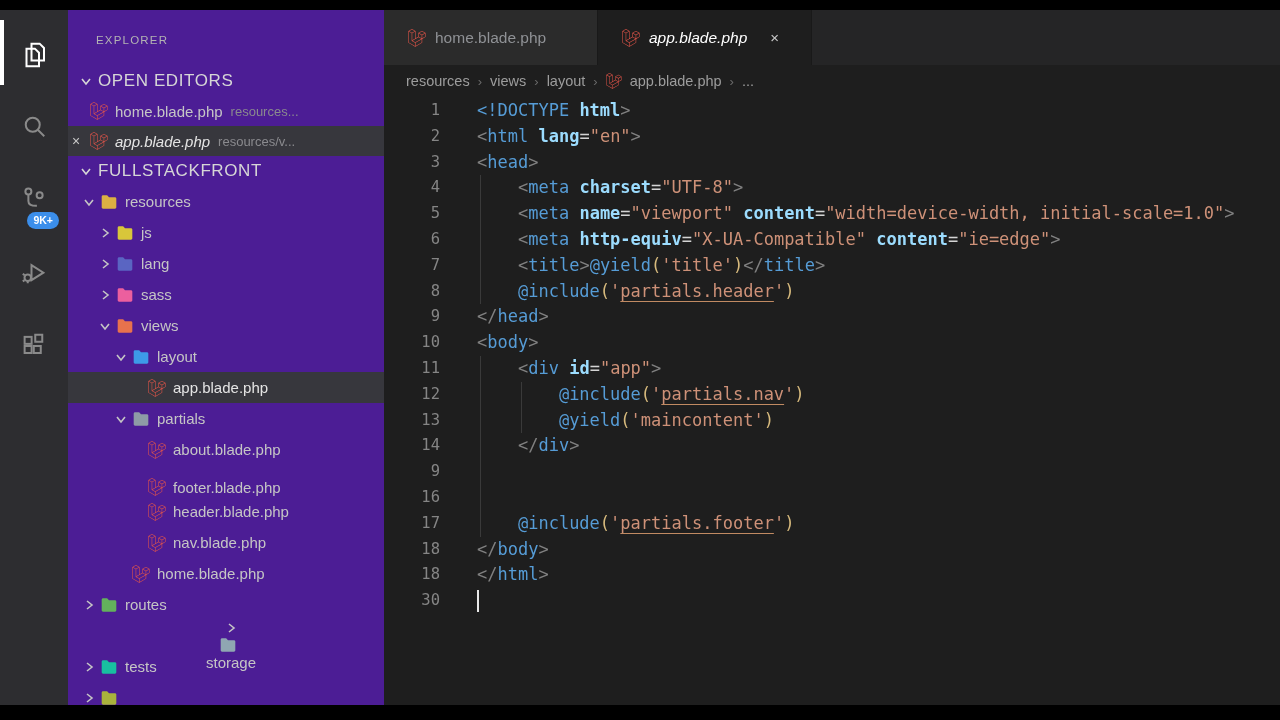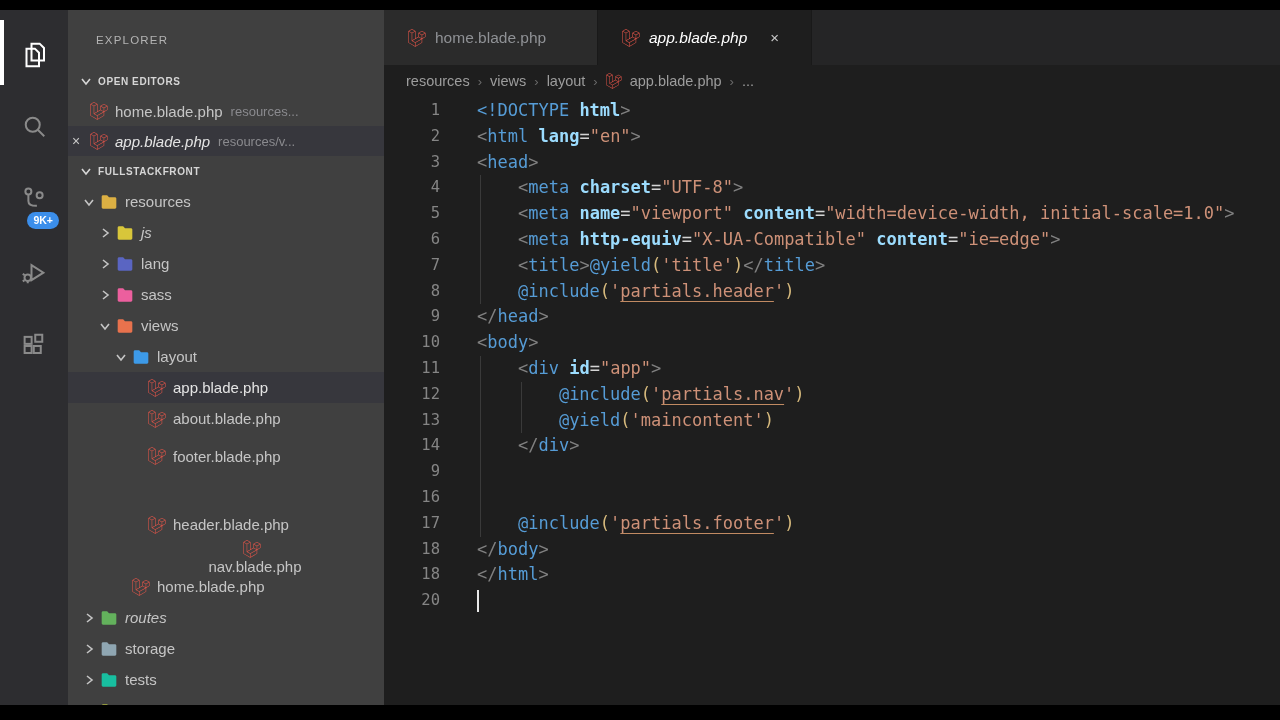--- a/index.html
+++ b/index.html
@@ -14,23 +14,23 @@
 
   
   .activitybar { width:68px; background:#2d2d30; flex:none; display:flex; flex-direction:column; padding-top:6px; }
   .ab-item { position:relative; height:73px; display:flex; align-items:center; justify-content:center; }
   .ab-item svg { width:30px; height:30px; stroke:#8a8a8a; fill:none; stroke-width:1.6; }
   .ab-item.active svg { stroke:#ffffff; }
   .ab-item.active::before { content:""; position:absolute; left:0; top:4px; bottom:4px; width:4px; background:#ffffff; }
   .ab-badge { position:absolute; bottom:6px; right:9px; background:#3b8eea; color:#fff; font-size:10.5px; font-weight:bold; border-radius:9px; padding:2px 6px; line-height:1.2; }
 
   
-  .sidebar { width:316px; flex:none; background:#404040; color:#c5c5c5; overflow:hidden; }
+  .sidebar { width:316px; flex:none; background:#4c1d95; color:#c5c5c5; overflow:hidden; }
   .sb-title { height:56px; line-height:60px; padding-left:28px; font-size:11.5px; letter-spacing:1.2px; color:#b3b3b3; }
-  .sb-section { height:30px; display:flex; align-items:center; padding-left:10px; font-size:10px; font-weight:bold; letter-spacing:.6px; color:#d6d6d6; }
+  .sb-section { height:30px; display:flex; align-items:center; padding-left:10px; font-size:17px; font-weight:normal; letter-spacing:.6px; color:#d6d6d6; }
   .sb-section .chev { margin-right:4px; }
   .chev svg { width:16px; height:16px; stroke:#c5c5c5; fill:none; stroke-width:1.6; display:block; }
   .row { height:30px; display:flex; align-items:center; font-size:15px; white-space:nowrap; }
   .trow { height:31px; }
   .row.selected { background:#37373d; color:#e4e4e4; }
   .row .slot { width:22px; flex:none; display:flex; align-items:center; justify-content:center; }
   .row .ficon { width:18px; height:18px; flex:none; margin-right:7px; display:block; }
   .row .dim { color:#8a8a8e; font-size:13px; margin-left:8px; }
   .row .close-x { width:16px; color:#c8c8c8; font-size:14px; margin-right:6px; text-align:center; }
   .italic { font-style:italic; }
@@ -172,21 +172,21 @@
           <span class="slot">
             <svg class="chev-ic" width="16" height="16" style="color: rgb(197, 197, 197);">
               <use href="#sym-chev-down" xlink:href="#sym-chev-down"></use>
             </svg>
           </span>
           <svg class="ficon" style="color: rgb(220, 176, 67);">
             <use href="#sym-folder" xlink:href="#sym-folder"></use>
           </svg>
           <span>resources</span>
         </div>
-        <div class="row trow" style="padding-left: 26px; font-style: italic;">
+        <div class="row trow" style="padding-left: 26px;">
           <span class="slot">
             <svg class="chev-ic" width="16" height="16" style="color: rgb(197, 197, 197);">
               <use href="#sym-chev-right" xlink:href="#sym-chev-right"></use>
             </svg>
           </span>
           <svg class="ficon" style="color: rgb(216, 198, 58);">
             <use href="#sym-folder" xlink:href="#sym-folder"></use>
           </svg>
           <span>js</span>
         </div>
@@ -234,67 +234,78 @@
           </svg>
           <span>layout</span>
         </div>
         <div class="row trow selected" style="padding-left: 58px;">
           <span class="slot"></span>
           <svg class="ficon" style="color: rgb(228, 85, 73);">
             <use href="#sym-laravel" xlink:href="#sym-laravel"></use>
           </svg>
           <span>app.blade.php</span>
         </div>
+        <div class="row trow" style="padding-left: 42px;">
+          <span class="slot">
+            <svg class="chev-ic" width="16" height="16" style="color: rgb(197, 197, 197);">
+              <use href="#sym-chev-down" xlink:href="#sym-chev-down"></use>
+            </svg>
+          </span>
+          <svg class="ficon" style="color: rgb(142, 155, 166);">
+            <use href="#sym-folder" xlink:href="#sym-folder"></use>
+          </svg>
+          <span>partials</span>
+        </div>
         <div class="row trow" style="padding-left: 58px;">
           <span class="slot"></span>
           <svg class="ficon" style="color: rgb(228, 85, 73);">
             <use href="#sym-laravel" xlink:href="#sym-laravel"></use>
           </svg>
           <span>about.blade.php</span>
         </div>
         <div class="row trow" style="padding-left: 58px; align-items: flex-end;">
           <span class="slot"></span>
           <svg class="ficon" style="color: rgb(228, 85, 73);">
             <use href="#sym-laravel" xlink:href="#sym-laravel"></use>
           </svg>
           <span>footer.blade.php</span>
         </div>
-        <div class="row trow" style="padding-left: 58px; margin-top: 44px;">
+        <div class="row trow" style="padding-left: 58px;">
           <span class="slot"></span>
           <svg class="ficon" style="color: rgb(228, 85, 73);">
             <use href="#sym-laravel" xlink:href="#sym-laravel"></use>
           </svg>
           <span>header.blade.php</span>
         </div>
-        <div class="row trow" style="padding-left: 58px; flex-direction: column;">
+        <div class="row trow" style="padding-left: 58px;">
           <span class="slot"></span>
           <svg class="ficon" style="color: rgb(228, 85, 73);">
             <use href="#sym-laravel" xlink:href="#sym-laravel"></use>
           </svg>
           <span>nav.blade.php</span>
         </div>
         <div class="row trow" style="padding-left: 42px;">
           <span class="slot"></span>
           <svg class="ficon" style="color: rgb(228, 85, 73);">
             <use href="#sym-laravel" xlink:href="#sym-laravel"></use>
           </svg>
           <span>home.blade.php</span>
         </div>
-        <div class="row trow" style="padding-left: 10px; font-style: italic;">
+        <div class="row trow" style="padding-left: 10px;">
           <span class="slot">
             <svg class="chev-ic" width="16" height="16" style="color: rgb(197, 197, 197);">
               <use href="#sym-chev-right" xlink:href="#sym-chev-right"></use>
             </svg>
           </span>
           <svg class="ficon" style="color: rgb(99, 177, 92);">
             <use href="#sym-folder" xlink:href="#sym-folder"></use>
           </svg>
           <span>routes</span>
         </div>
-        <div class="row trow" style="padding-left: 10px;">
+        <div class="row trow" style="padding-left: 10px; flex-direction: column;">
           <span class="slot">
             <svg class="chev-ic" width="16" height="16" style="color: rgb(197, 197, 197);">
               <use href="#sym-chev-right" xlink:href="#sym-chev-right"></use>
             </svg>
           </span>
           <svg class="ficon" style="color: rgb(143, 166, 178);">
             <use href="#sym-folder" xlink:href="#sym-folder"></use>
           </svg>
           <span>storage</span>
         </div>
@@ -366,17 +377,17 @@
         <div class="line"><span class="ln">10</span><span class="lc"><span class="punc">&lt;</span><span class="tag">body</span><span class="punc">&gt;</span></span></div>
         <div class="line"><div class="guide" style="left: 96px;"></div><span class="ln">11</span><span class="lc"><span class="plain">    </span><span class="punc">&lt;</span><span class="tag">div</span><span class="plain"> </span><span class="attr">id</span><span class="eq">=</span><span class="str">"app"</span><span class="punc">&gt;</span></span></div>
         <div class="line"><div class="guide" style="left: 96px;"></div><div class="guide" style="left: 136.92px;"></div><span class="ln">12</span><span class="lc"><span class="plain">        </span><span class="tag">@include</span><span class="paren">(</span><span class="str">'</span><span class="link">partials.nav</span><span class="str">'</span><span class="paren">)</span></span></div>
         <div class="line"><div class="guide" style="left: 96px;"></div><div class="guide" style="left: 136.92px;"></div><span class="ln">13</span><span class="lc"><span class="plain">        </span><span class="tag">@yield</span><span class="paren">(</span><span class="str">'maincontent'</span><span class="paren">)</span></span></div>
         <div class="line"><div class="guide" style="left: 96px;"></div><span class="ln">14</span><span class="lc"><span class="plain">    </span><span class="punc">&lt;/</span><span class="tag">div</span><span class="punc">&gt;</span></span></div>
         <div class="line"><div class="guide" style="left: 96px;"></div><span class="ln">9</span><span class="lc"></span></div>
         <div class="line"><div class="guide" style="left: 96px;"></div><span class="ln">16</span><span class="lc"></span></div>
         <div class="line"><div class="guide" style="left: 96px;"></div><span class="ln">17</span><span class="lc"><span class="plain">    </span><span class="tag">@include</span><span class="paren">(</span><span class="str">'</span><span class="link">partials.footer</span><span class="str">'</span><span class="paren">)</span></span></div>
         <div class="line"><span class="ln">18</span><span class="lc"><span class="punc">&lt;/</span><span class="tag">body</span><span class="punc">&gt;</span></span></div>
         <div class="line"><span class="ln">18</span><span class="lc"><span class="punc">&lt;/</span><span class="tag">html</span><span class="punc">&gt;</span></span></div>
-        <div class="line"><span class="ln">20</span><span class="lc"></span><div class="cursor" style="left: 93px;"></div></div>
+        <div class="line"><span class="ln">30</span><span class="lc"></span><div class="cursor" style="left: 93px;"></div></div>
       </div>
   </div>
 
 </div>
 
 </body></html>

